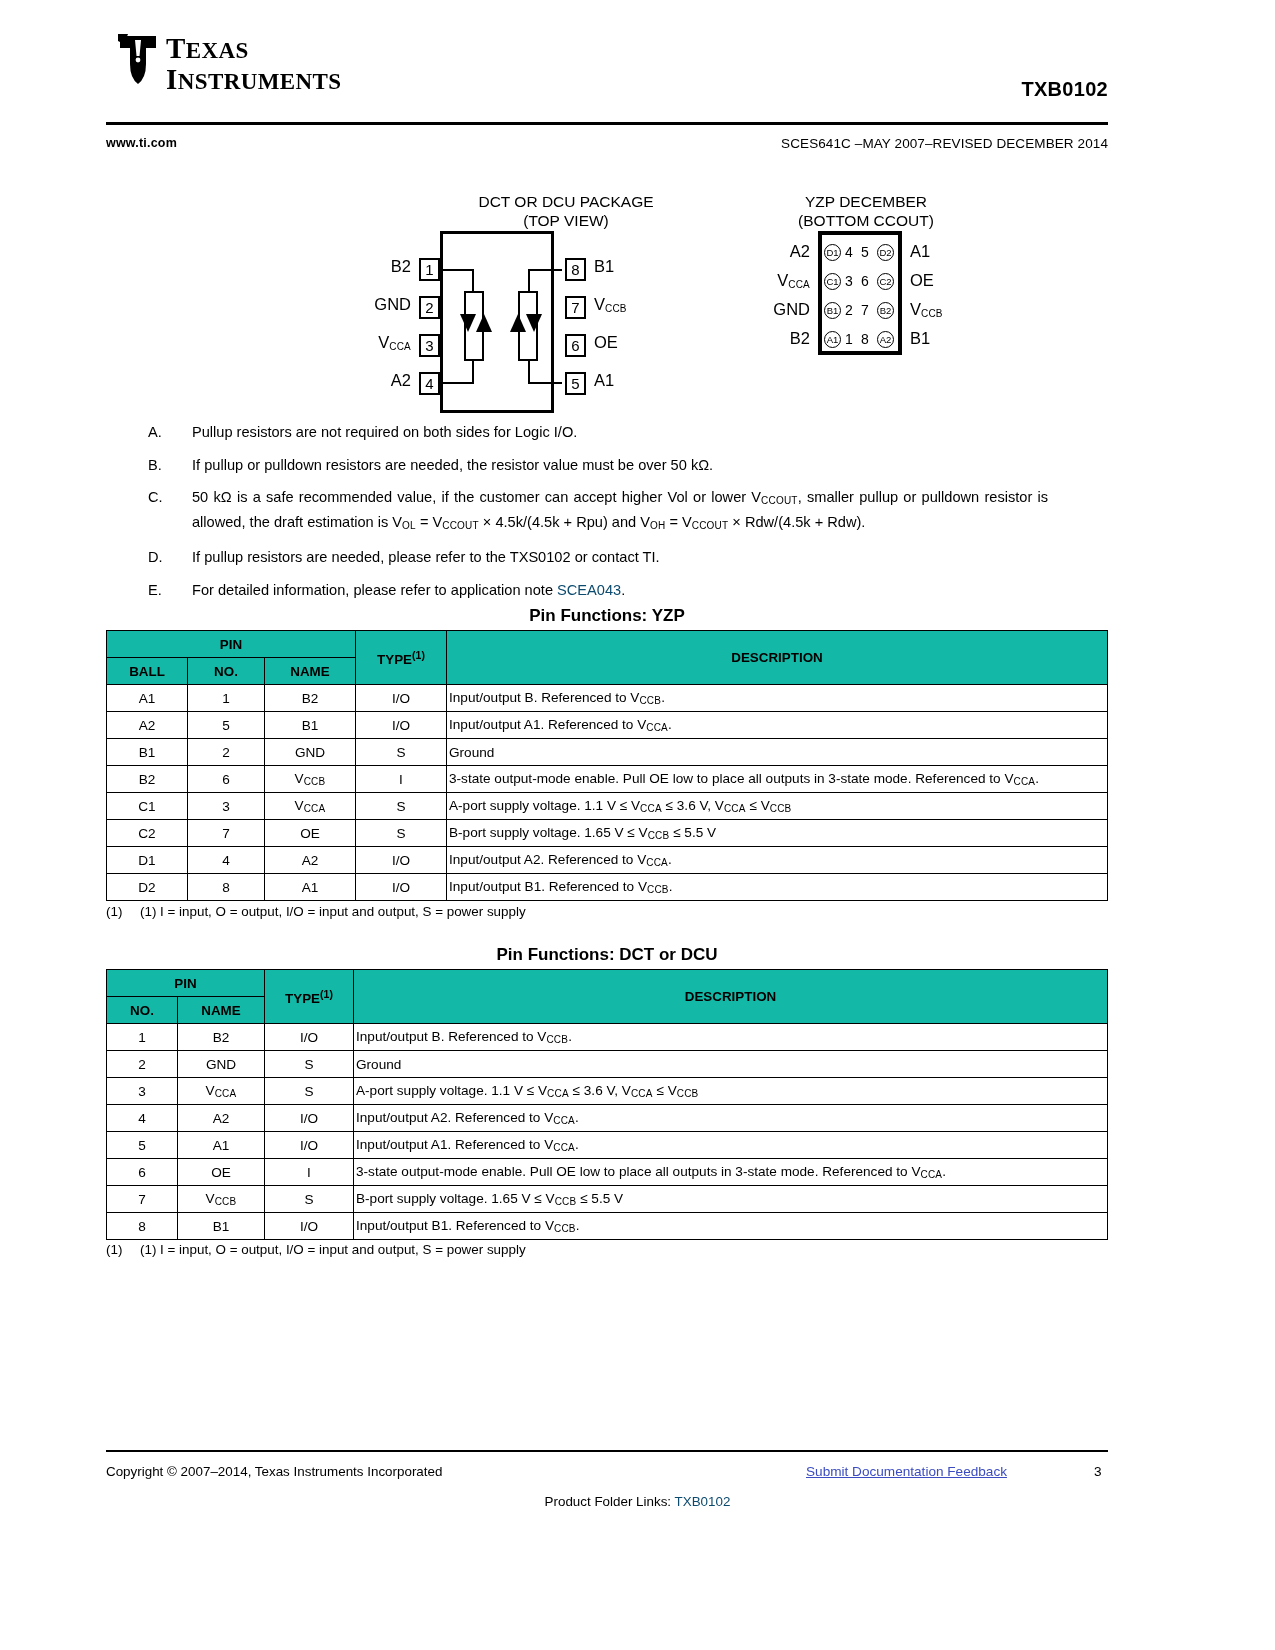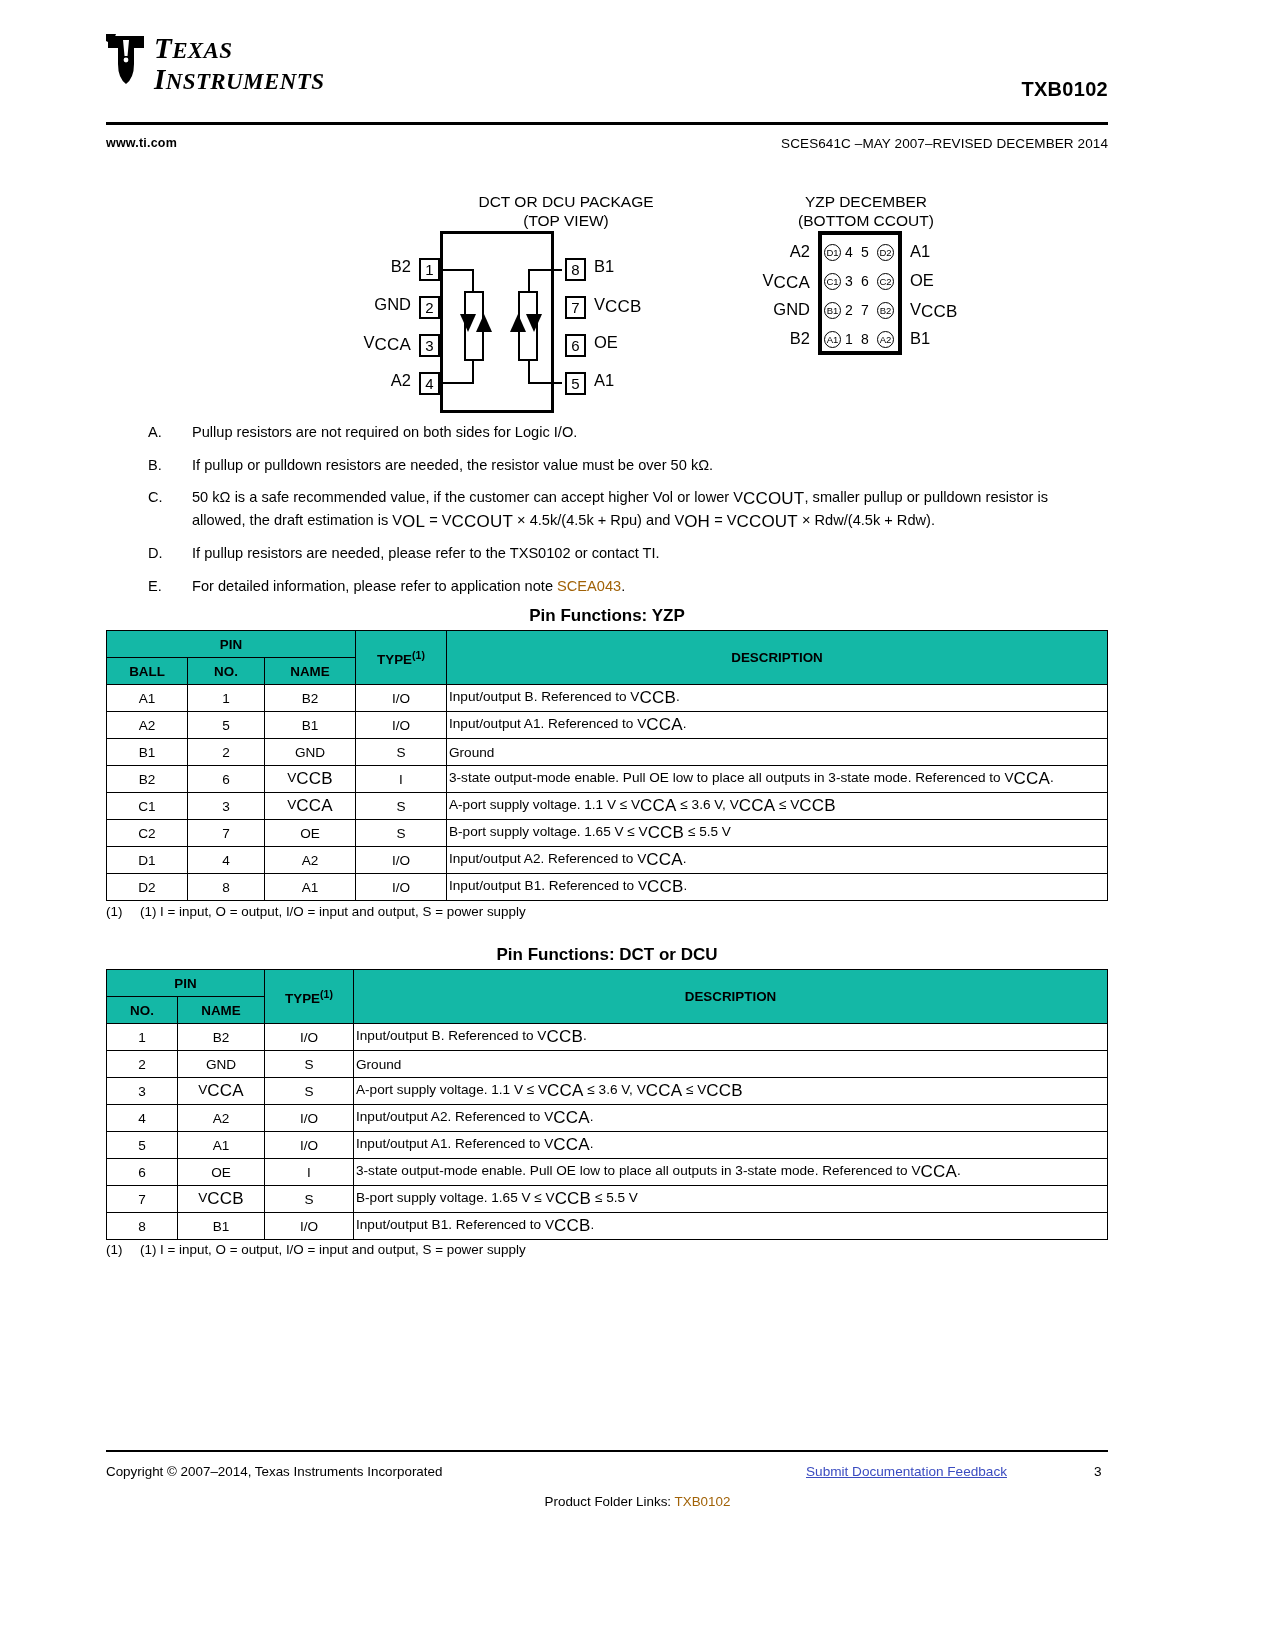--- a/index.html
+++ b/index.html
@@ -7,21 +7,21 @@
     width:1275px;height:1650px;
     background:#ffffff;
     font-family:"Liberation Sans", sans-serif;
     color:#000;
     -webkit-font-smoothing:antialiased;
   }
   .page{position:relative;width:1275px;height:1650px;overflow:hidden;}
 
   
   .header{position:absolute;left:106px;top:34px;width:1002px;height:86px;}
-  .ti-logo{position:absolute;left:0;top:0;display:flex;align-items:flex-start;font-style:italic;}
+  .ti-logo{position:absolute;left:12px;top:0;display:flex;align-items:flex-start;}
   .ti-mark{width:40px;height:52px;margin-right:8px;}
   .ti-words{line-height:1.0;}
   .ti-words div{
     font-family:"Liberation Serif", serif;
     font-weight:700;letter-spacing:.4px;color:#000;
   }
   .ti-texas{font-size:23px;}
   .ti-texas .cap{font-size:29px;}
   .ti-instr{font-size:23px;margin-top:2px;}
   .ti-instr .cap{font-size:29px;}
@@ -57,21 +57,21 @@
     position:absolute;left:334px;top:45px;width:114px;height:182px;
     border:3px solid #000;background:#fff;box-sizing:border-box;
   }
   .pinbox{
     position:absolute;width:21px;height:23px;border:2px solid #000;
     box-sizing:border-box;background:#fff;
     font-size:15px;text-align:center;line-height:20px;
   }
   .pinlabel{position:absolute;font-size:16.5px;white-space:nowrap;}
   .pinlabel.r{text-align:right;}
-  .sub{font-size:17px;vertical-align:-2px;letter-spacing:.2px;}
+  .sub{font-size:10px;vertical-align:-2px;letter-spacing:.2px;}
   .sup{font-size:10.5px;vertical-align:5px;}
 
   .res-box{position:absolute;border:2px solid #000;background:#fff;box-sizing:border-box;}
   .wire{position:absolute;background:#000;}
 
   
   .yzp-body{
     position:absolute;left:712px;top:45px;width:84px;height:124px;
     border:4px solid #000;background:#fff;box-sizing:border-box;
   }
@@ -79,21 +79,21 @@
     position:absolute;width:17px;height:17px;border:1.6px solid #000;border-radius:50%;
     font-size:9.5px;line-height:15px;text-align:center;box-sizing:border-box;
   }
   .ballnum{position:absolute;font-size:14px;line-height:17px;}
 
   
   .notes{position:absolute;left:148px;top:422px;width:900px;font-size:14.6px;line-height:21.5px;}
   .note{position:relative;padding-left:44px;margin-bottom:11px;text-align:justify;}
   .note .ltr{position:absolute;left:0;top:0;}
   .note.j{text-align:justify;}
-  a.lnk{color:#a16207;text-decoration:none;}
+  a.lnk{color:#0c4a6e;text-decoration:none;}
 
   
   .tbl-title{position:absolute;width:1002px;left:106px;text-align:center;font-size:17px;font-weight:700;}
   table.pins{
     position:absolute;left:106px;border-collapse:collapse;width:1002px;
     font-size:13.6px;
   }
   table.pins th, table.pins td{
     border:1px solid #000;padding:0 7px;height:26px;vertical-align:middle;
   }

